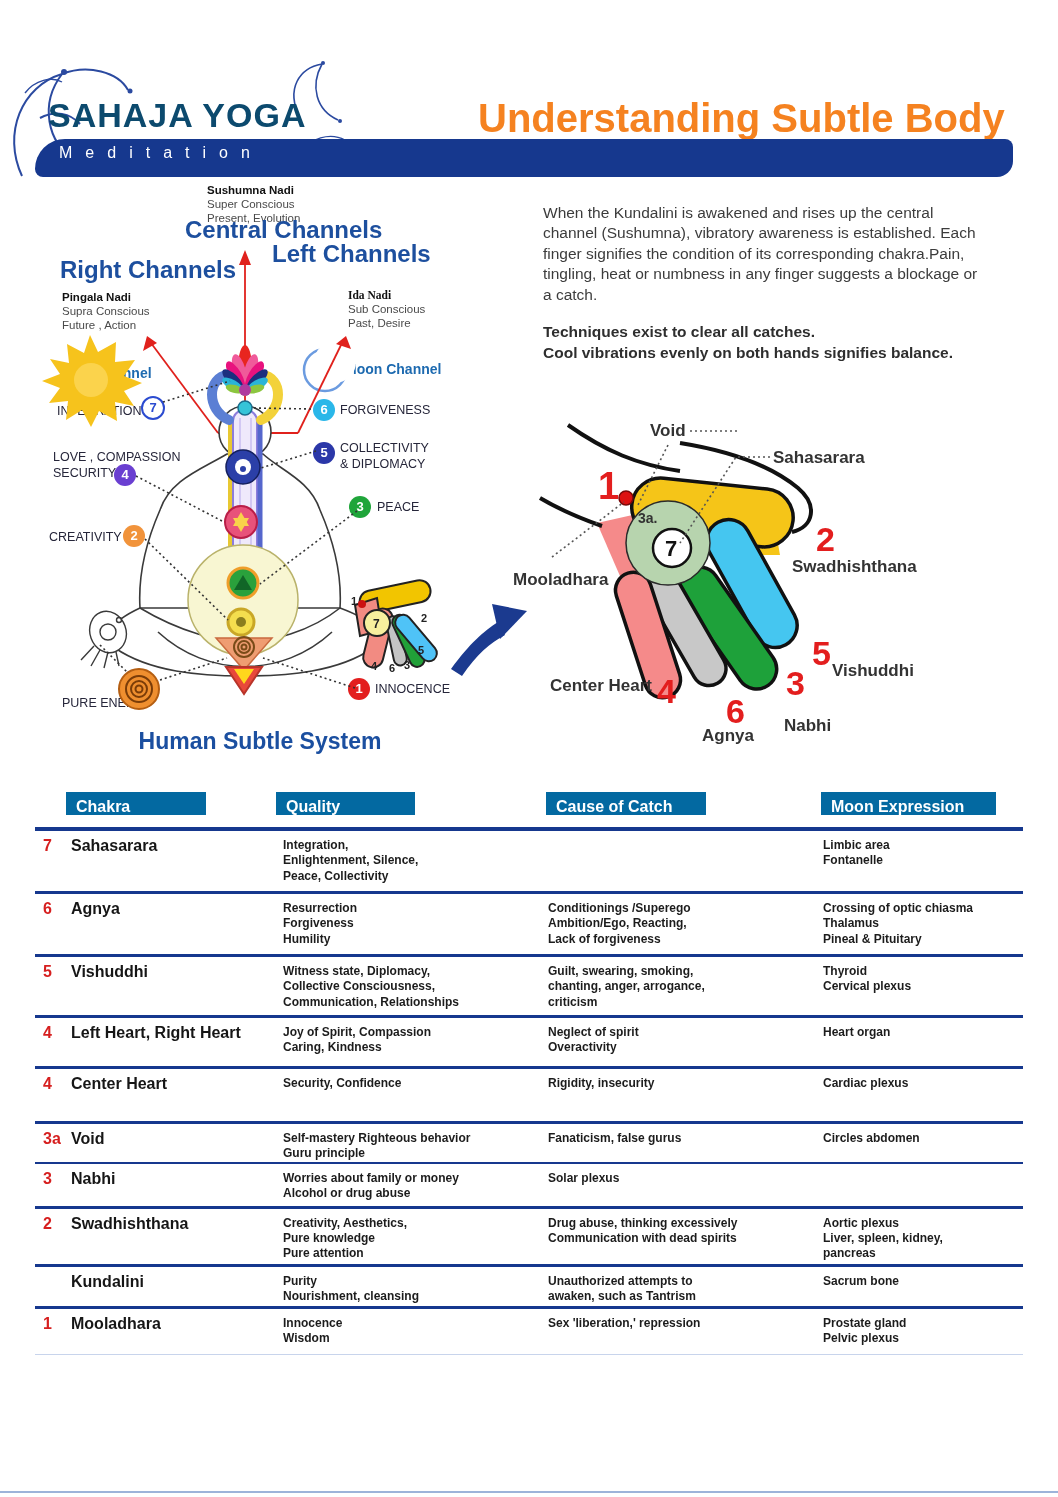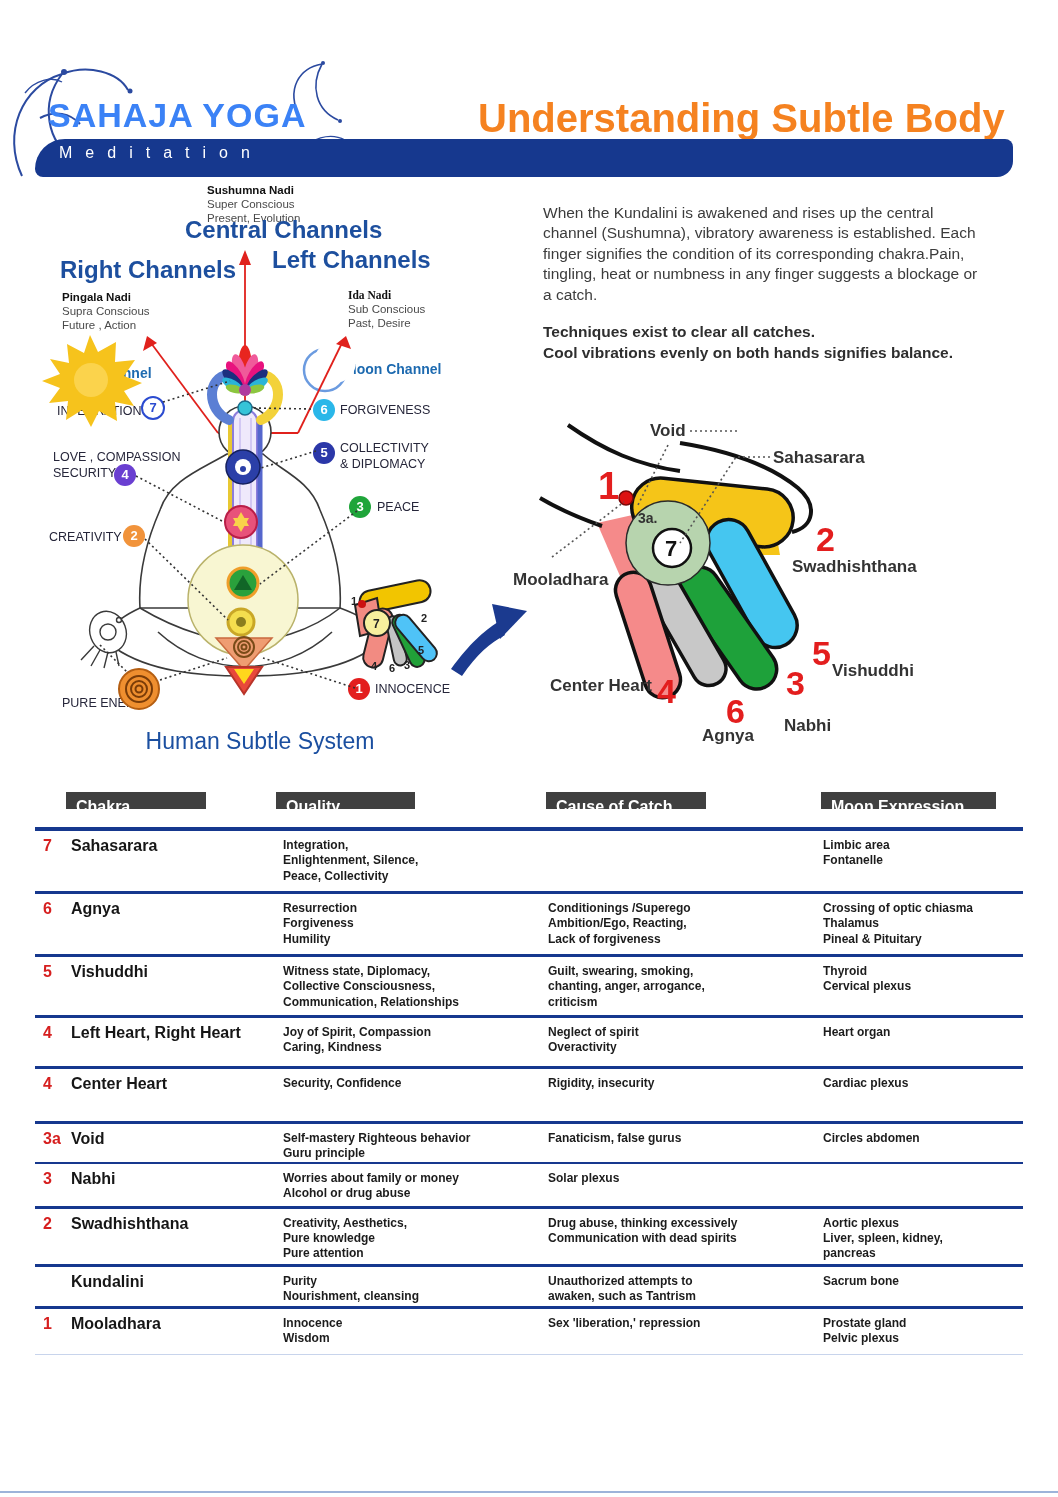--- a/index.html
+++ b/index.html
@@ -1,43 +1,43 @@
 <!DOCTYPE html>
 <html><head>
 <meta charset="utf-8">
 <style>
   html,body{margin:0;padding:0;}
   body{width:1058px;height:1497px;position:relative;background:#fff;
        font-family:"Liberation Sans",sans-serif;overflow:hidden;}
   .abs{position:absolute;}
   
-  .brand{left:48px;top:96px;font-size:34px;font-weight:700;color:#3b82f6;letter-spacing:1px;}
+  .brand{left:48px;top:96px;font-size:34px;font-weight:700;color:#0c4a6e;letter-spacing:1px;}
   .main-title{left:478px;top:96px;font-size:40px;font-weight:700;color:#f58220;}
   .medbar{left:35px;top:139px;width:978px;height:38px;background:#16388e;
           border-radius:30px 8px 16px 8px;}
   .medbar span{display:block;padding:5px 0 0 24px;color:#fff;font-size:16px;letter-spacing:13px;}
   
   .lbl{font-size:12.5px;color:#26263a;white-space:pre-line;line-height:1.25;}
   .nadi-t{font-size:11.5px;font-weight:700;color:#111;}
   .nadi-s{font-size:11.5px;color:#4a4a4a;white-space:pre-line;line-height:1.25;}
   .chan-h{font-size:24px;font-weight:700;color:#1d4f9e;}
-  .subtle-h{font-size:23px;font-weight:400;color:#1b4fa0;}
+  .subtle-h{font-size:23px;font-weight:700;color:#1b4fa0;}
   .badge{width:22px;height:22px;border-radius:50%;color:#fff;font-size:13px;font-weight:700;
          text-align:center;line-height:22px;}
   .badge.outline{background:#fff;border:2px solid #2b4bd0;color:#2b4bd0;width:20px;height:20px;line-height:20px;}
   .bluechan{font-size:14px;font-weight:700;color:#1d6ab0;}
   
   .intro{left:543px;top:203px;width:446px;font-size:15.5px;color:#3c3c3c;line-height:1.32;}
   .intro .b{font-weight:700;margin-top:17px;white-space:pre-line;color:#2e2e2e;}
   
   .handlbl{font-size:17px;font-weight:700;color:#333;}
   .bigred{font-size:34px;font-weight:700;color:#e31e1e;line-height:1;}
   
   .tablewrap{left:35px;top:792px;width:988px;}
-  .hbadge{position:absolute;height:17px;background:#404040;color:#fff;font-size:16px;
+  .hbadge{position:absolute;height:23px;background:#0369a1;color:#fff;font-size:16px;
           font-weight:700;line-height:29px;padding-left:10px;box-sizing:border-box;top:0;}
   .hline{position:absolute;top:35px;left:0;width:988px;height:4px;background:#16388e;}
   .tbody{position:absolute;top:39px;left:0;width:988px;}
   .trow{display:grid;grid-template-columns:28px 212px 265px 275px auto;
         border-bottom:3px solid #16388e;padding-left:8px;box-sizing:border-box;}
   .trow:nth-child(1){min-height:63px;}
   .trow:nth-child(2){min-height:63px;}
   .trow:nth-child(3){min-height:61px;}
   .trow:nth-child(4){min-height:51px;}
   .trow:nth-child(5){min-height:55px;}
@@ -78,21 +78,21 @@
 <div class="abs main-title">Understanding Subtle Body</div>
 <div class="abs medbar">
   <span>Meditation</span>
 </div>
 
 <div class="abs nadi-t" style="left:207px;top:184px;">Sushumna Nadi</div>
 <div class="abs nadi-s" style="left:207px;top:197px;">Super Conscious
 Present, Evolution</div>
 <div class="abs chan-h" style="left:165px;top:216px;margin-left:20px;">Central Channels</div>
 <div class="abs chan-h" style="left:60px;top:256px;">Right Channels</div>
-<div class="abs chan-h" style="left:272px;top:246px;text-align:right;">Left Channels</div>
+<div class="abs chan-h" style="left:272px;top:240px;text-align:right;">Left Channels</div>
 <div class="abs nadi-t" style="left:62px;top:291px;">Pingala Nadi</div>
 <div class="abs nadi-s" style="left:62px;top:304px;">Supra Conscious
 Future , Action</div>
 <div class="abs nadi-t" style="left:348px;top:289px;font-family:Liberation Serif, serif;">Ida Nadi</div>
 <div class="abs nadi-s" style="left:348px;top:302px;">Sub Conscious
 Past, Desire</div>
 <div class="abs bluechan" style="left:66px;top:365px;">Sun Channel</div>
 <div class="abs bluechan" style="left:345px;top:361px;">Moon Channel</div>
 
 <div class="abs lbl" style="left:57px;top:404px;">INTEGRATION</div>

